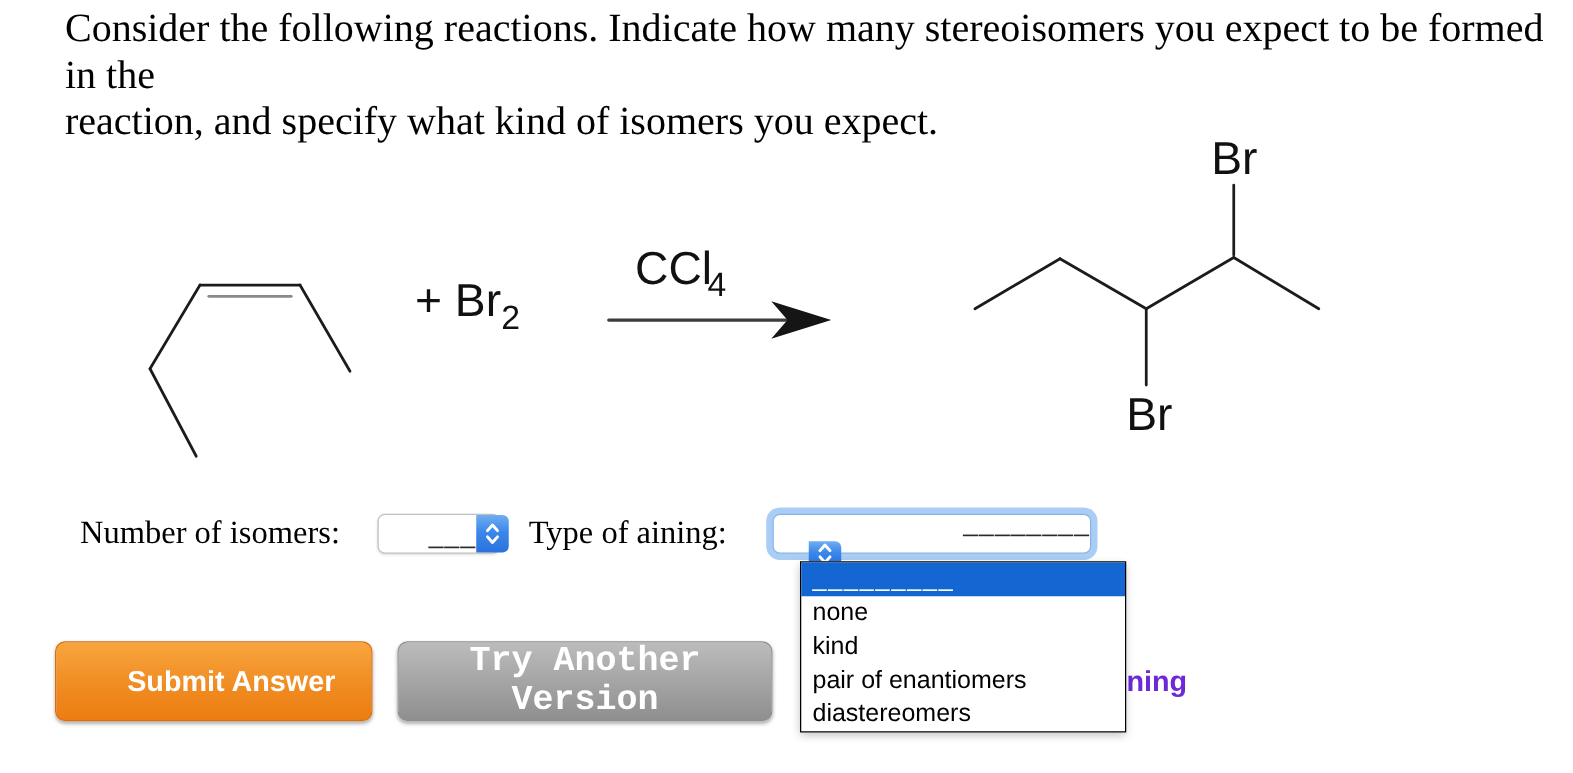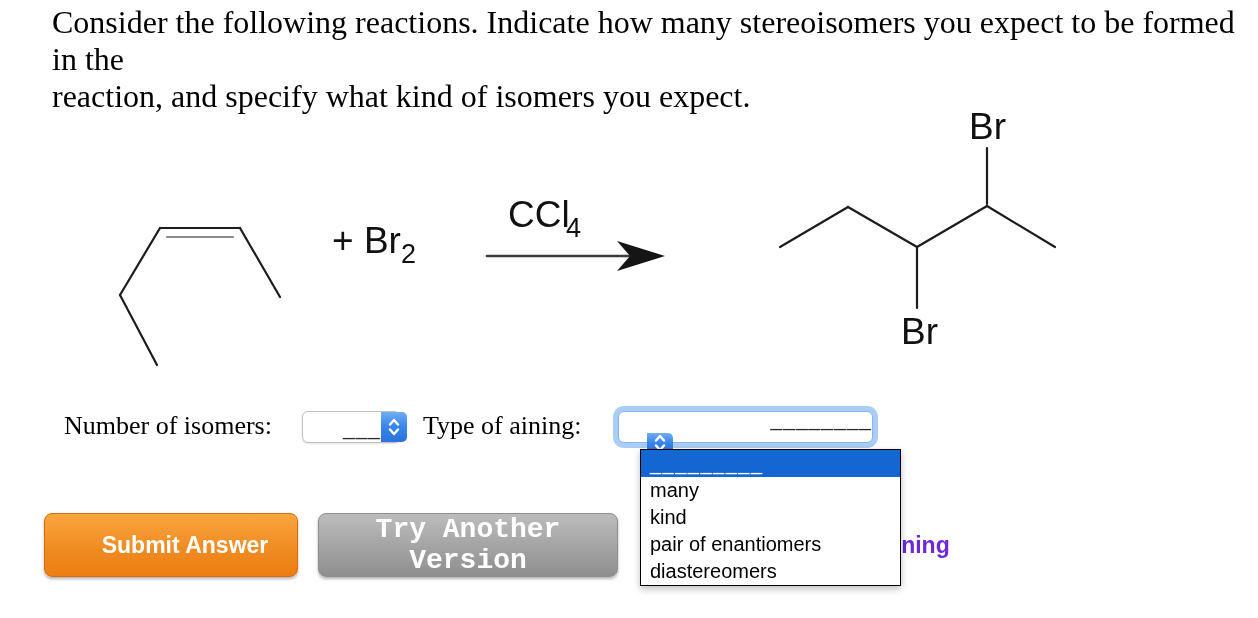--- a/index.html
+++ b/index.html
@@ -145,19 +145,19 @@
     </span>
   </div>
 
   <button class="btn btn-submit">Submit Answer</button>
   <button class="btn btn-try">Try Another Version</button>
 
   <div class="remaining">aining</div>
 
   <div class="menu">
     <div class="menu-item highlighted">_________</div>
-    <div class="menu-item">many</div>
+    <div class="menu-item">none</div>
     <div class="menu-item">kind</div>
     <div class="menu-item">pair of enantiomers</div>
     <div class="menu-item">diastereomers</div>
   </div>
 
 </div>
 
 </body></html>

